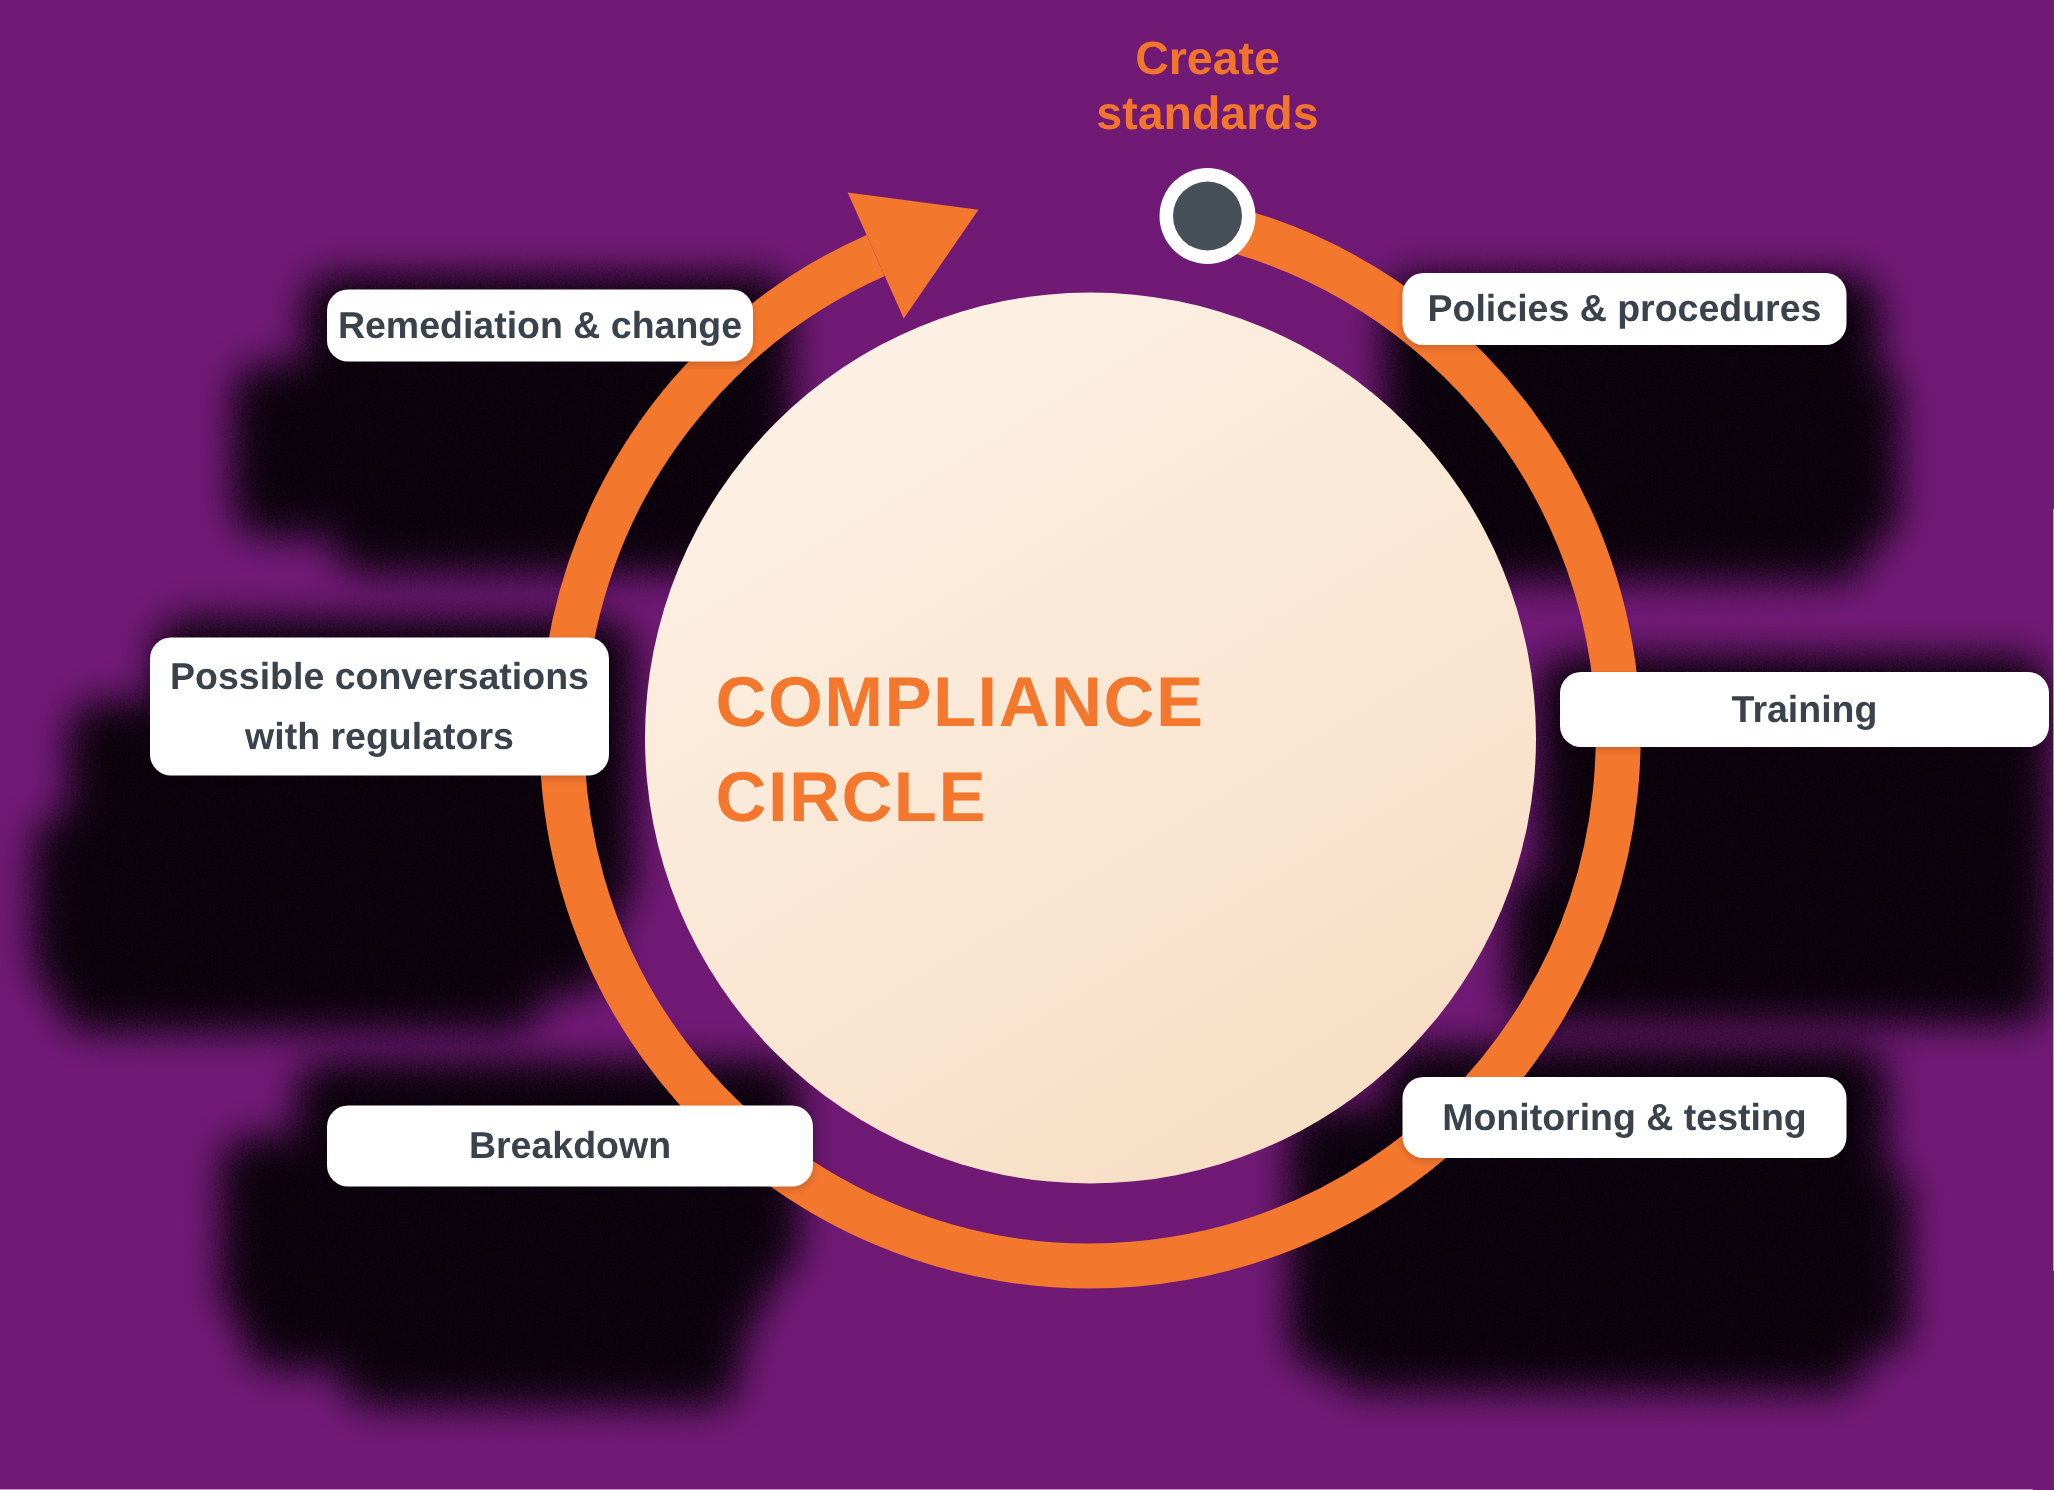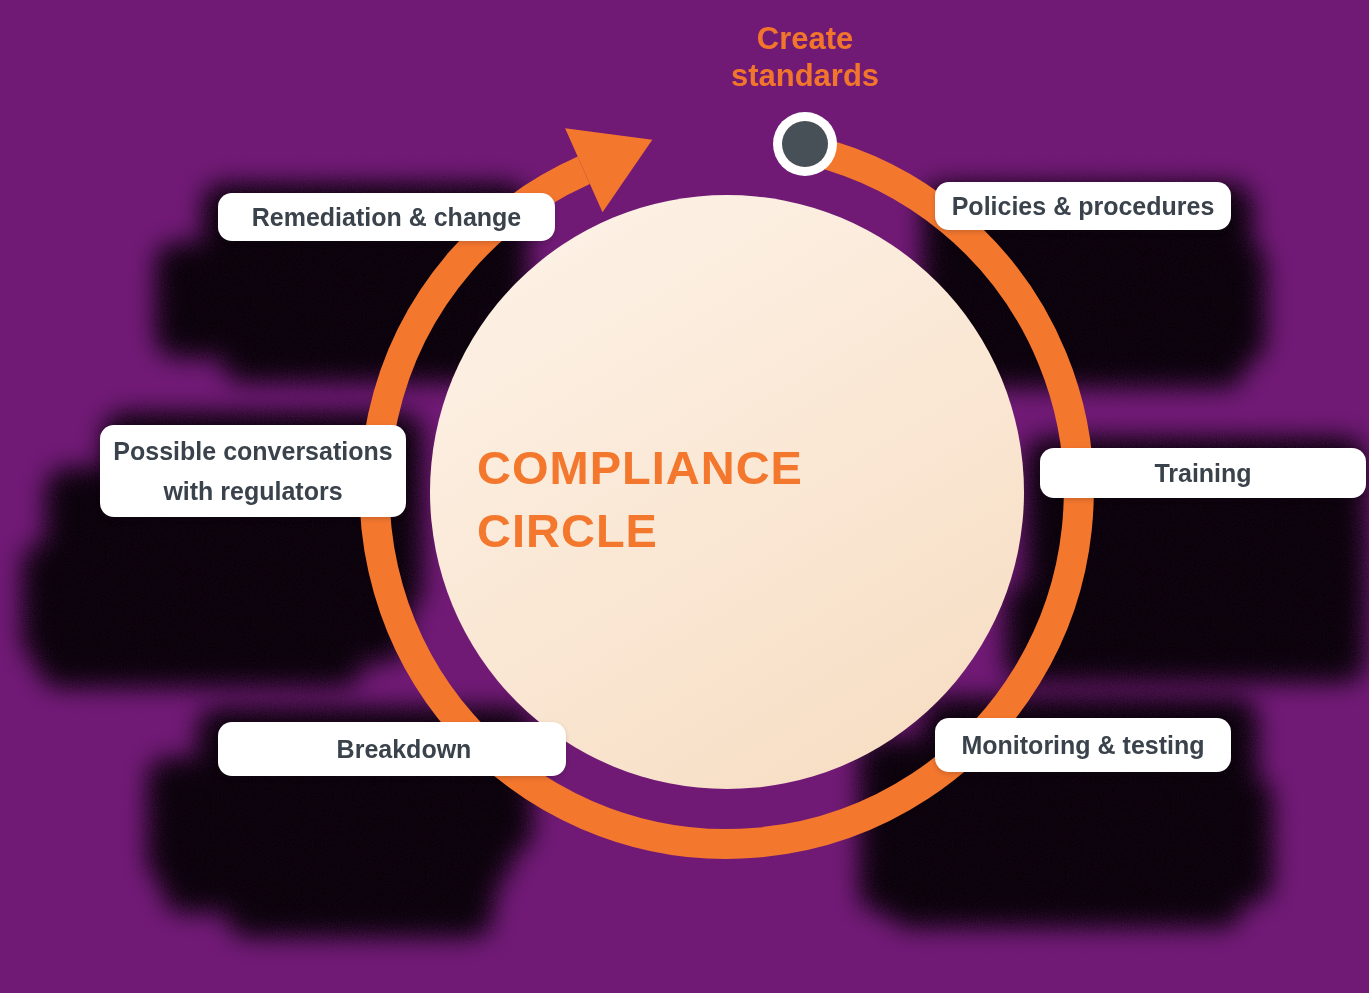--- a/index.html
+++ b/index.html
@@ -21,25 +21,25 @@
     flex-direction: column;
     align-items: center;
     justify-content: center;
     font-weight: 700;
     font-size: 25px;
     color: #3A424B;
     text-align: center;
     line-height: 40px;
     box-shadow: 0 2px 5px rgba(20,24,28,0.18);
   }
-  .card-remediation { left: 218px; top: 193px; width: 337px; height: 48px; text-align: right; }
+  .card-remediation { left: 218px; top: 193px; width: 284px; height: 48px; text-align: right; }
   .card-policies    { left: 935px; top: 182px; width: 296px; height: 48px; }
   .card-conversations { left: 100px; top: 425px; width: 306px; height: 92px; }
   .card-training    { left: 1040px; top: 448px; width: 326px; height: 50px; }
-  .card-breakdown   { left: 218px; top: 722px; width: 324px; height: 54px; padding-left: 24px; }
+  .card-breakdown   { left: 218px; top: 737px; width: 324px; height: 54px; }
   .card-monitoring  { left: 935px; top: 718px; width: 296px; height: 54px; }
 
   .start-label {
     position: absolute;
     left: 645px; top: 20px; width: 320px;
     text-align: center;
     color: #F2752C;
     font-size: 31px;
     font-weight: 800;
     line-height: 37px;

